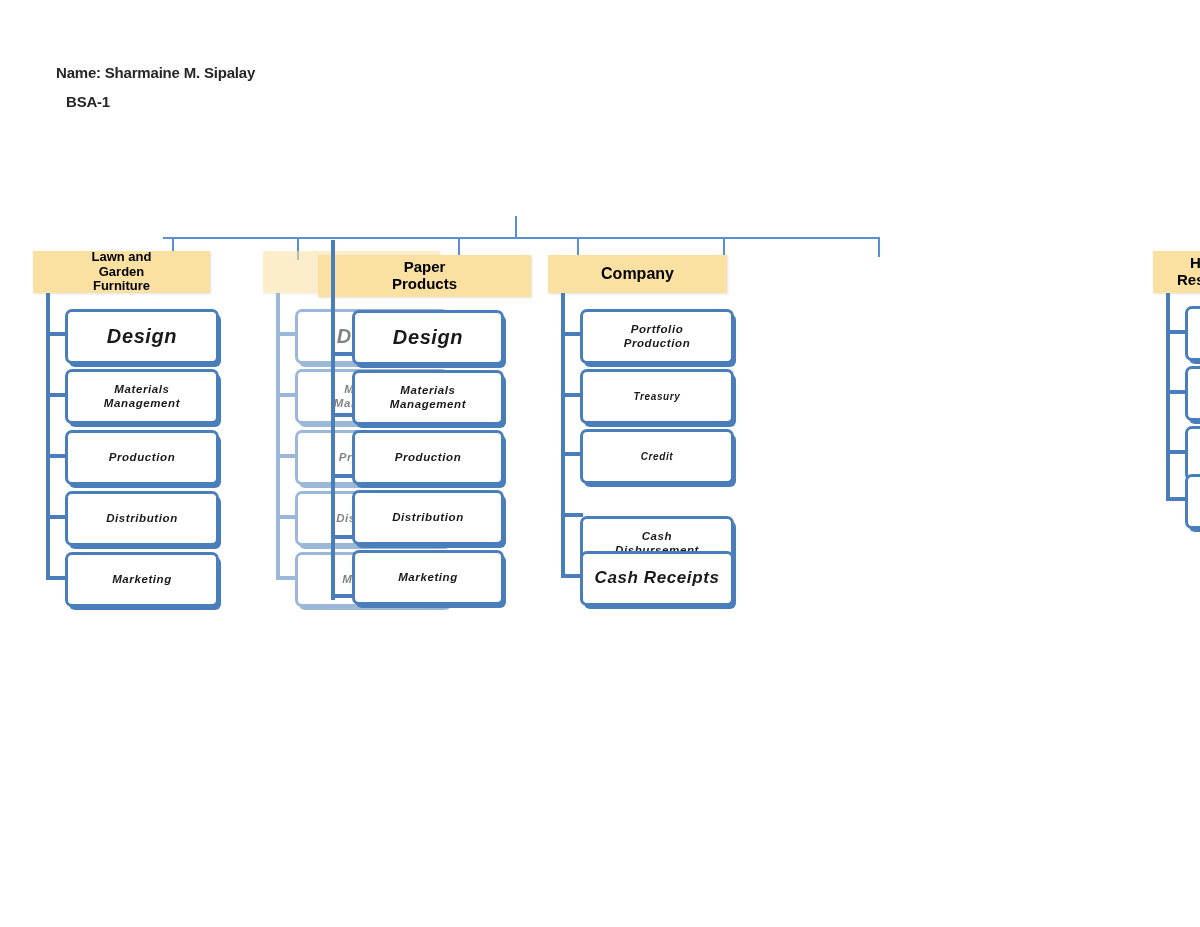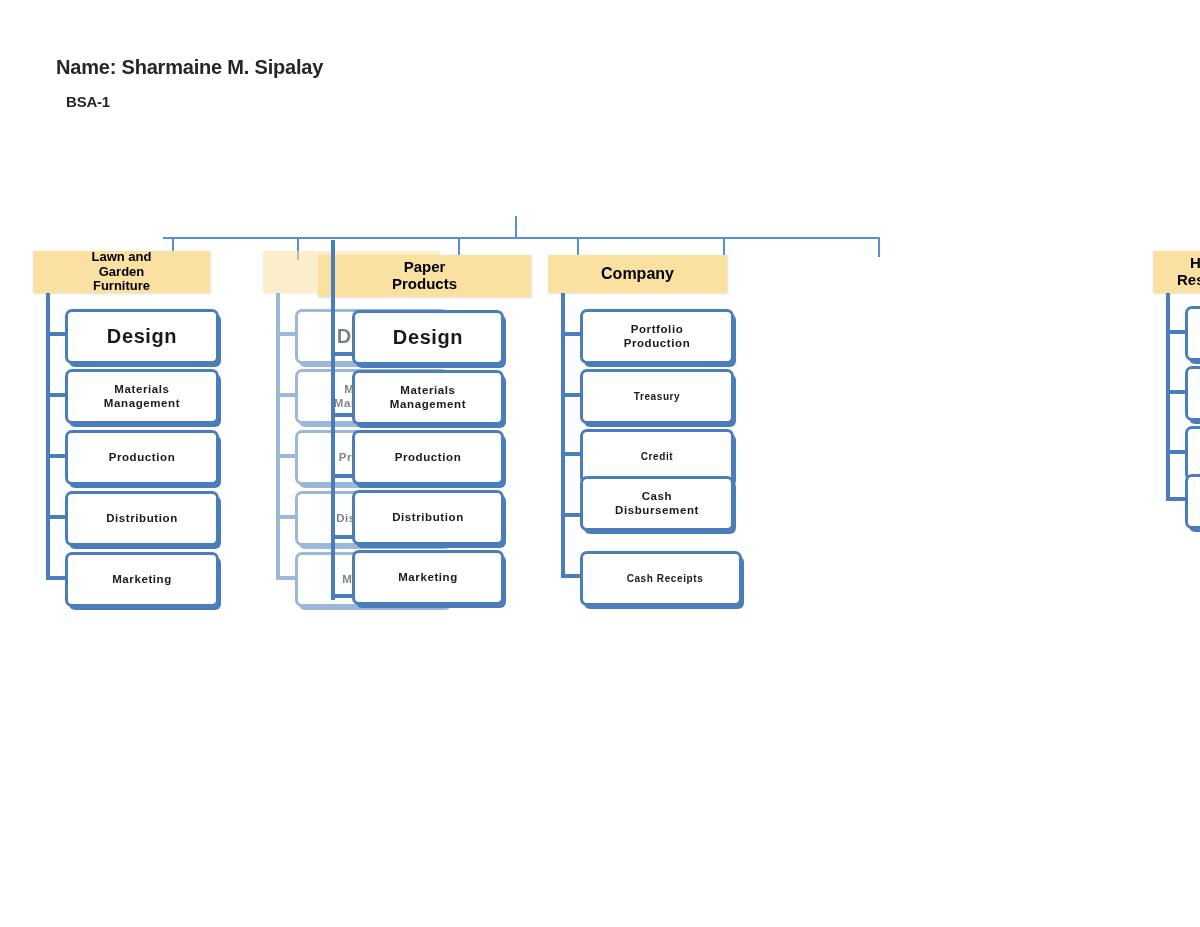--- a/index.html
+++ b/index.html
@@ -5,21 +5,21 @@
   html,body{margin:0;padding:0;}
   body{
     width:1200px;height:927px;background:#ffffff;
     font-family:"Liberation Sans",sans-serif;
     position:relative;overflow:hidden;
   }
   .canvas{position:absolute;inset:0;}
 
   
   .hdr{position:absolute;color:#262626;white-space:nowrap;}
-  #name-line{left:56px;top:56px;font-size:20px;font-weight:bold;letter-spacing:-.2px;}
+  #name-line{left:56px;top:64px;font-size:15px;font-weight:bold;letter-spacing:-.2px;}
   #section-line{left:66px;top:93px;font-size:15px;font-weight:bold;letter-spacing:-.2px;}
   #title-line{left:56px;top:126px;font-size:18.5px;font-weight:bold;color:#3b3b3b;letter-spacing:-.1px;}
 
   
   .conn{position:absolute;background:#5B8FD4;}
   .conn.h{height:2px;}
   .conn.v{width:2px;}
 
   
   .root-box{
@@ -36,20 +36,21 @@
     box-shadow:1px 1px 2px rgba(0,0,0,.12);
   }
   .div-head .dh-txt{white-space:pre-line;}
 
   
   .leaf{
     position:absolute;background:#ffffff;border:3px solid #4A7EBB;border-radius:7px;
     display:flex;align-items:center;justify-content:center;text-align:center;
     color:#1a1a1a;font-weight:bold;line-height:1.18;
     box-shadow:3px 4px 0 -1px #4A7EBB;
+    font-style:italic;
   }
   .leaf .lf-txt{white-space:pre-line;letter-spacing:.6px;}
 
   
   .spine{position:absolute;width:4px;background:#4A7EBB;}
   .stub{position:absolute;height:4px;background:#4A7EBB;}
 
   .group{position:absolute;top:0;left:0;}
   .ghost{opacity:.55;}
   .clip-right{overflow:hidden;}
@@ -186,25 +187,25 @@
     <div class="leaf" style="left:580px;top:309px;width:148px;height:49px;font-size:11.5px;">
       <span class="lf-txt">Portfolio
 Production</span>
     </div>
     <div class="leaf" style="left:580px;top:369px;width:148px;height:49px;font-size:10px;">
       <span class="lf-txt">Treasury</span>
     </div>
     <div class="leaf" style="left:580px;top:429px;width:148px;height:49px;font-size:10px;">
       <span class="lf-txt">Credit</span>
     </div>
-    <div class="leaf" style="left:580px;top:476px;width:148px;height:49px;font-size:11.5px;">
+    <div class="leaf" style="left:580px;top:516px;width:148px;height:49px;font-size:11.5px;">
       <span class="lf-txt">Cash
 Disbursement</span>
     </div>
-    <div class="leaf" style="left:580px;top:551px;width:148px;height:49px;font-size:10px;padding-left:8px;">
+    <div class="leaf" style="left:580px;top:551px;width:148px;height:49px;font-size:17px;">
       <span class="lf-txt">Cash Receipts</span>
     </div>
   </div>
 
   <div class="group clip-right" style="left:1148px;top:0;width:52px;height:927px;">
     <div class="div-head" style="left:5px;top:251px;width:177px;height:42px;font-size:15px;justify-content:flex-start;padding-left:24px;">
       <span class="dh-txt">Human
 Resources</span>
     </div>
 

